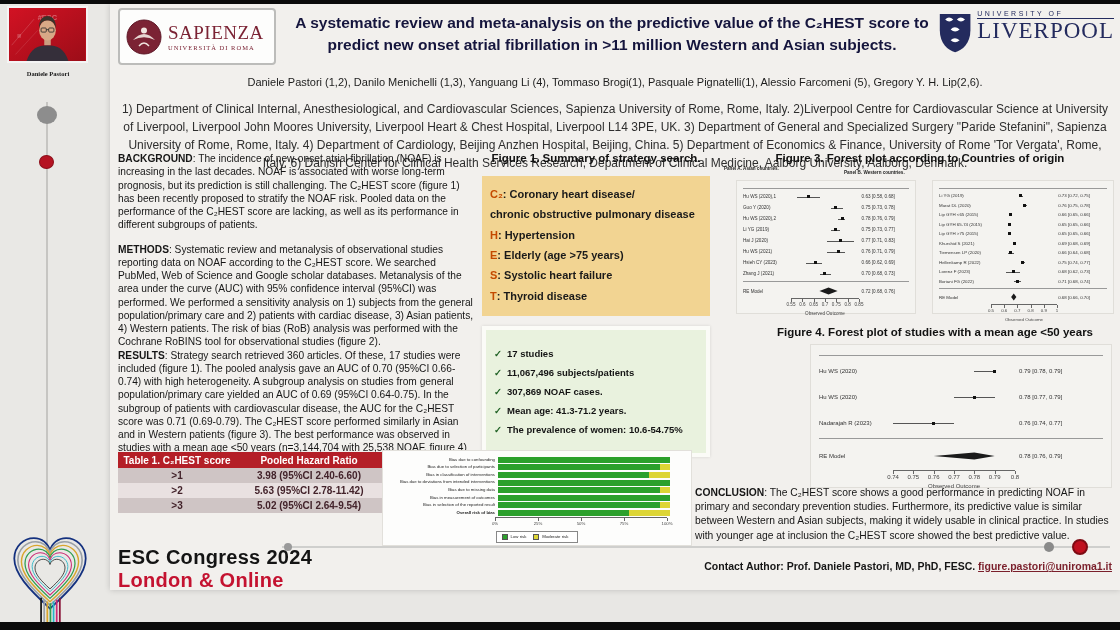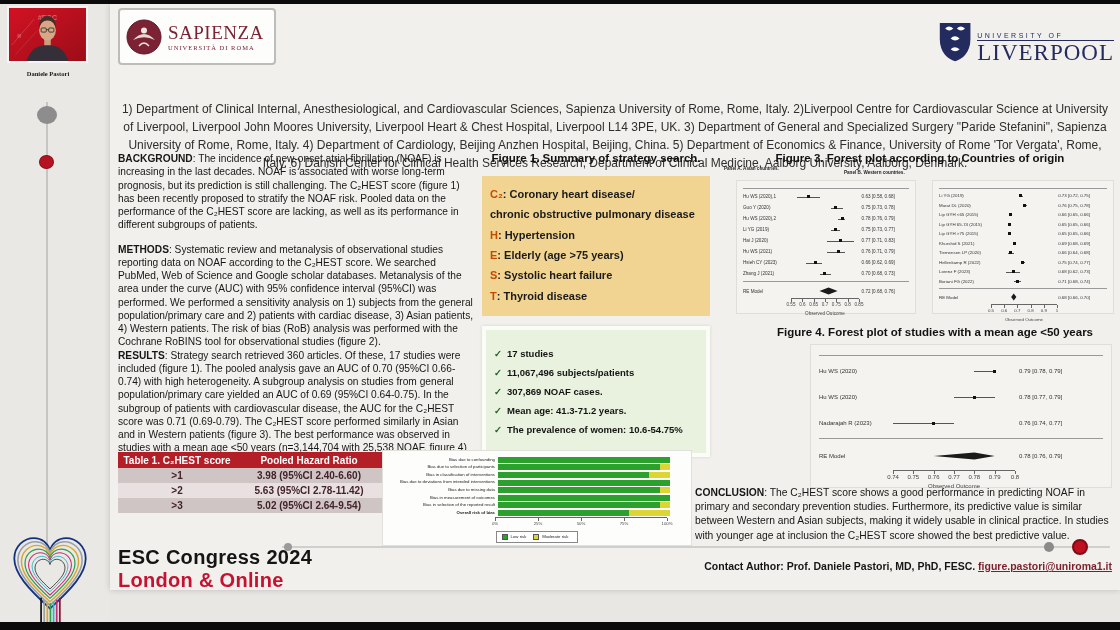--- a/index.html
+++ b/index.html
@@ -21,21 +21,21 @@
   .poster{position:absolute;left:110px;top:4px;width:1010px;height:586px;background:#f2f0ed;box-shadow:0 0 6px rgba(0,0,0,.18);}
   .below-strip{position:absolute;left:110px;top:590px;width:1010px;height:32px;background:#fbfbf9;}
   .decl-title{position:absolute;left:10px;top:4px;font-family:"Liberation Serif",serif;font-size:12.5px;color:#222;}
   .decl-text{position:absolute;left:10px;top:20px;font-family:"Liberation Serif",serif;font-size:7px;color:#333;}
 
   
   .sapienza{position:absolute;left:8px;top:4px;width:158px;height:57px;background:#fdfdfc;border:2px solid #bcbcba;border-radius:4px;box-sizing:border-box;display:flex;align-items:center;padding:2px 6px;gap:6px;}
   .sap-name{font-family:"Liberation Serif",serif;font-size:19px;color:#7b2334;letter-spacing:.5px;line-height:1;}
   .sap-sub{font-family:"Liberation Serif",serif;font-size:6.5px;color:#7b2334;letter-spacing:1px;margin-top:2px;}
   .title{position:absolute;left:178px;top:8px;width:648px;text-align:center;font-weight:bold;font-size:15.5px;line-height:1.4;color:#15153d;}
-  .liverpool{position:absolute;right:6px;top:6px;width:176px;height:55px;display:flex;align-items:flex-end;gap:5px;}
+  .liverpool{position:absolute;right:6px;top:6px;width:176px;height:55px;display:flex;align-items:flex-start;gap:5px;}
   .liv-l1{font-size:7px;letter-spacing:2.5px;color:#242b5e;border-bottom:1px solid #242b5e;padding-bottom:1px;}
   .liv-l2{font-family:"Liberation Serif",serif;font-size:23px;color:#242b5e;letter-spacing:1px;line-height:1.05;}
   .authors{position:absolute;left:0;top:72px;width:1010px;text-align:center;font-size:11px;color:#1d1d1d;}
   .affil{position:absolute;left:8px;top:96px;width:994px;text-align:center;font-size:12px;line-height:1.5;color:#2e2e2e;}
 
   
   .leftcol{position:absolute;left:8px;top:148px;width:360px;font-size:10.2px;line-height:1.3;color:#161616;}
   .leftcol p{margin:0;}
   .leftcol p.gap{margin-top:11px;}
 
@@ -162,35 +162,37 @@
         <circle cx="18" cy="11.5" r="3" fill="#f0e6e0"></circle>
         <path d="M7,21 Q18,9 29,21 Q18,15.5 7,21 Z" fill="#f0e6e0" opacity=".92"></path>
         <path d="M13,27 Q18,21 23,27" stroke="#f0e6e0" stroke-width="1.4" fill="none"></path>
       </svg>
       <div>
         <div class="sap-name">SAPIENZA</div>
         <div class="sap-sub">UNIVERSITÀ DI ROMA</div>
       </div>
     </div>
 
+    <div class="title">A systematic review and meta-analysis on the predictive value of the C₂HEST score to predict new onset atrial fibrillation in &gt;11 million Western and Asian subjects.</div>
 
     <div class="liverpool">
       <svg width="36" height="46" viewBox="0 0 38 46">
         <path d="M2,2 H36 V20 C36,35 27,42 19,44.5 C11,42 2,35 2,20 Z" fill="#242b5e"></path>
         <path d="M8,8 q4,-4.5 9,0 q-4.5,4.5 -9,0 Z" fill="#ffffff"></path>
         <path d="M21,8 q4,-4.5 9,0 q-4.5,4.5 -9,0 Z" fill="#ffffff"></path>
         <path d="M14,19 q4.5,-4.5 10,0 q-5,4.5 -10,0 Z" fill="#ffffff"></path>
         <path d="M14,31 q4.5,-4.5 10,0 q-5,4.5 -10,0 Z" fill="#ffffff"></path>
       </svg>
       <div>
         <div class="liv-l1">UNIVERSITY OF</div>
         <div class="liv-l2">LIVERPOOL</div>
       </div>
     </div>
 
+    <div class="authors">Daniele Pastori (1,2), Danilo Menichelli (1,3), Yanguang Li (4), Tommaso Brogi(1), Pasquale Pignatelli(1), Alessio Farcomeni (5), Gregory Y. H. Lip(2,6).</div>
     <div class="affil">1) Department of Clinical Internal, Anesthesiological, and Cardiovascular Sciences, Sapienza University of Rome, Rome, Italy. 2)Liverpool Centre for Cardiovascular Science at University of Liverpool, Liverpool John Moores University, Liverpool Heart &amp; Chest Hospital, Liverpool L14 3PE, UK. 3) Department of General and Specialized Surgery "Paride Stefanini", Sapienza University of Rome, Rome, Italy. 4) Department of Cardiology, Beijing Anzhen Hospital, Beijing, China. 5) Department of Economics &amp; Finance, University of Rome 'Tor Vergata', Rome, Italy. 6) Danish Center for Clinical Health Services Research, Department of Clinical Medicine, Aalborg University, Aalborg, Denmark.</div>
 
     <div class="leftcol">
       <p><b>BACKGROUND</b><span>: The incidence of new-onset atrial fibrillation (NOAF) is increasing in the last decades. NOAF is associated with worse long-term prognosis, but its prediction is still challenging. The C₂HEST score (figure 1) has been recently proposed to stratify the NOAF risk. Pooled data on the performance of the C₂HEST score are lacking, as well as its performance in different subgroups of patients.</span></p>
       <p class="gap"><b>METHODS</b><span>: Systematic review and metanalysis of observational studies reporting data on NOAF according to the C₂HEST score. We searched PubMed, Web of Science and Google scholar databases. Metanalysis of the area under the curve (AUC) with 95% confidence interval (95%CI) was performed. We performed a sensitivity analysis on 1) subjects from the general population/primary care and 2) patients with cardiac disease, 3) Asian patients, 4) Western patients. The risk of bias (RoB) analysis was performed with the Cochrane RoBINS tool for observational studies (figure 2).</span></p>
       <p><b>RESULTS</b><span>: Strategy search retrieved 360 articles. Of these, 17 studies were included (figure 1). The pooled analysis gave an AUC of 0.70 (95%CI 0.66-0.74) with high heterogeneity. A subgroup analysis on studies from general population/primary care yielded an AUC of 0.69 (95%CI 0.64-0.75). In the subgroup of patients with cardiovascular disease, the AUC for the C₂HEST score was 0.71 (0.69-0.79). The C₂HEST score performed similarly in Asian and in Western patients (figure 3). The best performance was observed in studies with a mean age &lt;50 years (n=3,144,704 with 25,538 NOAF, figure 4)</span></p>
       <p>We also performed a metanalysis of the Hazard ratios (HR) (table 1)</p>
     </div>
 
     <div class="t1">

